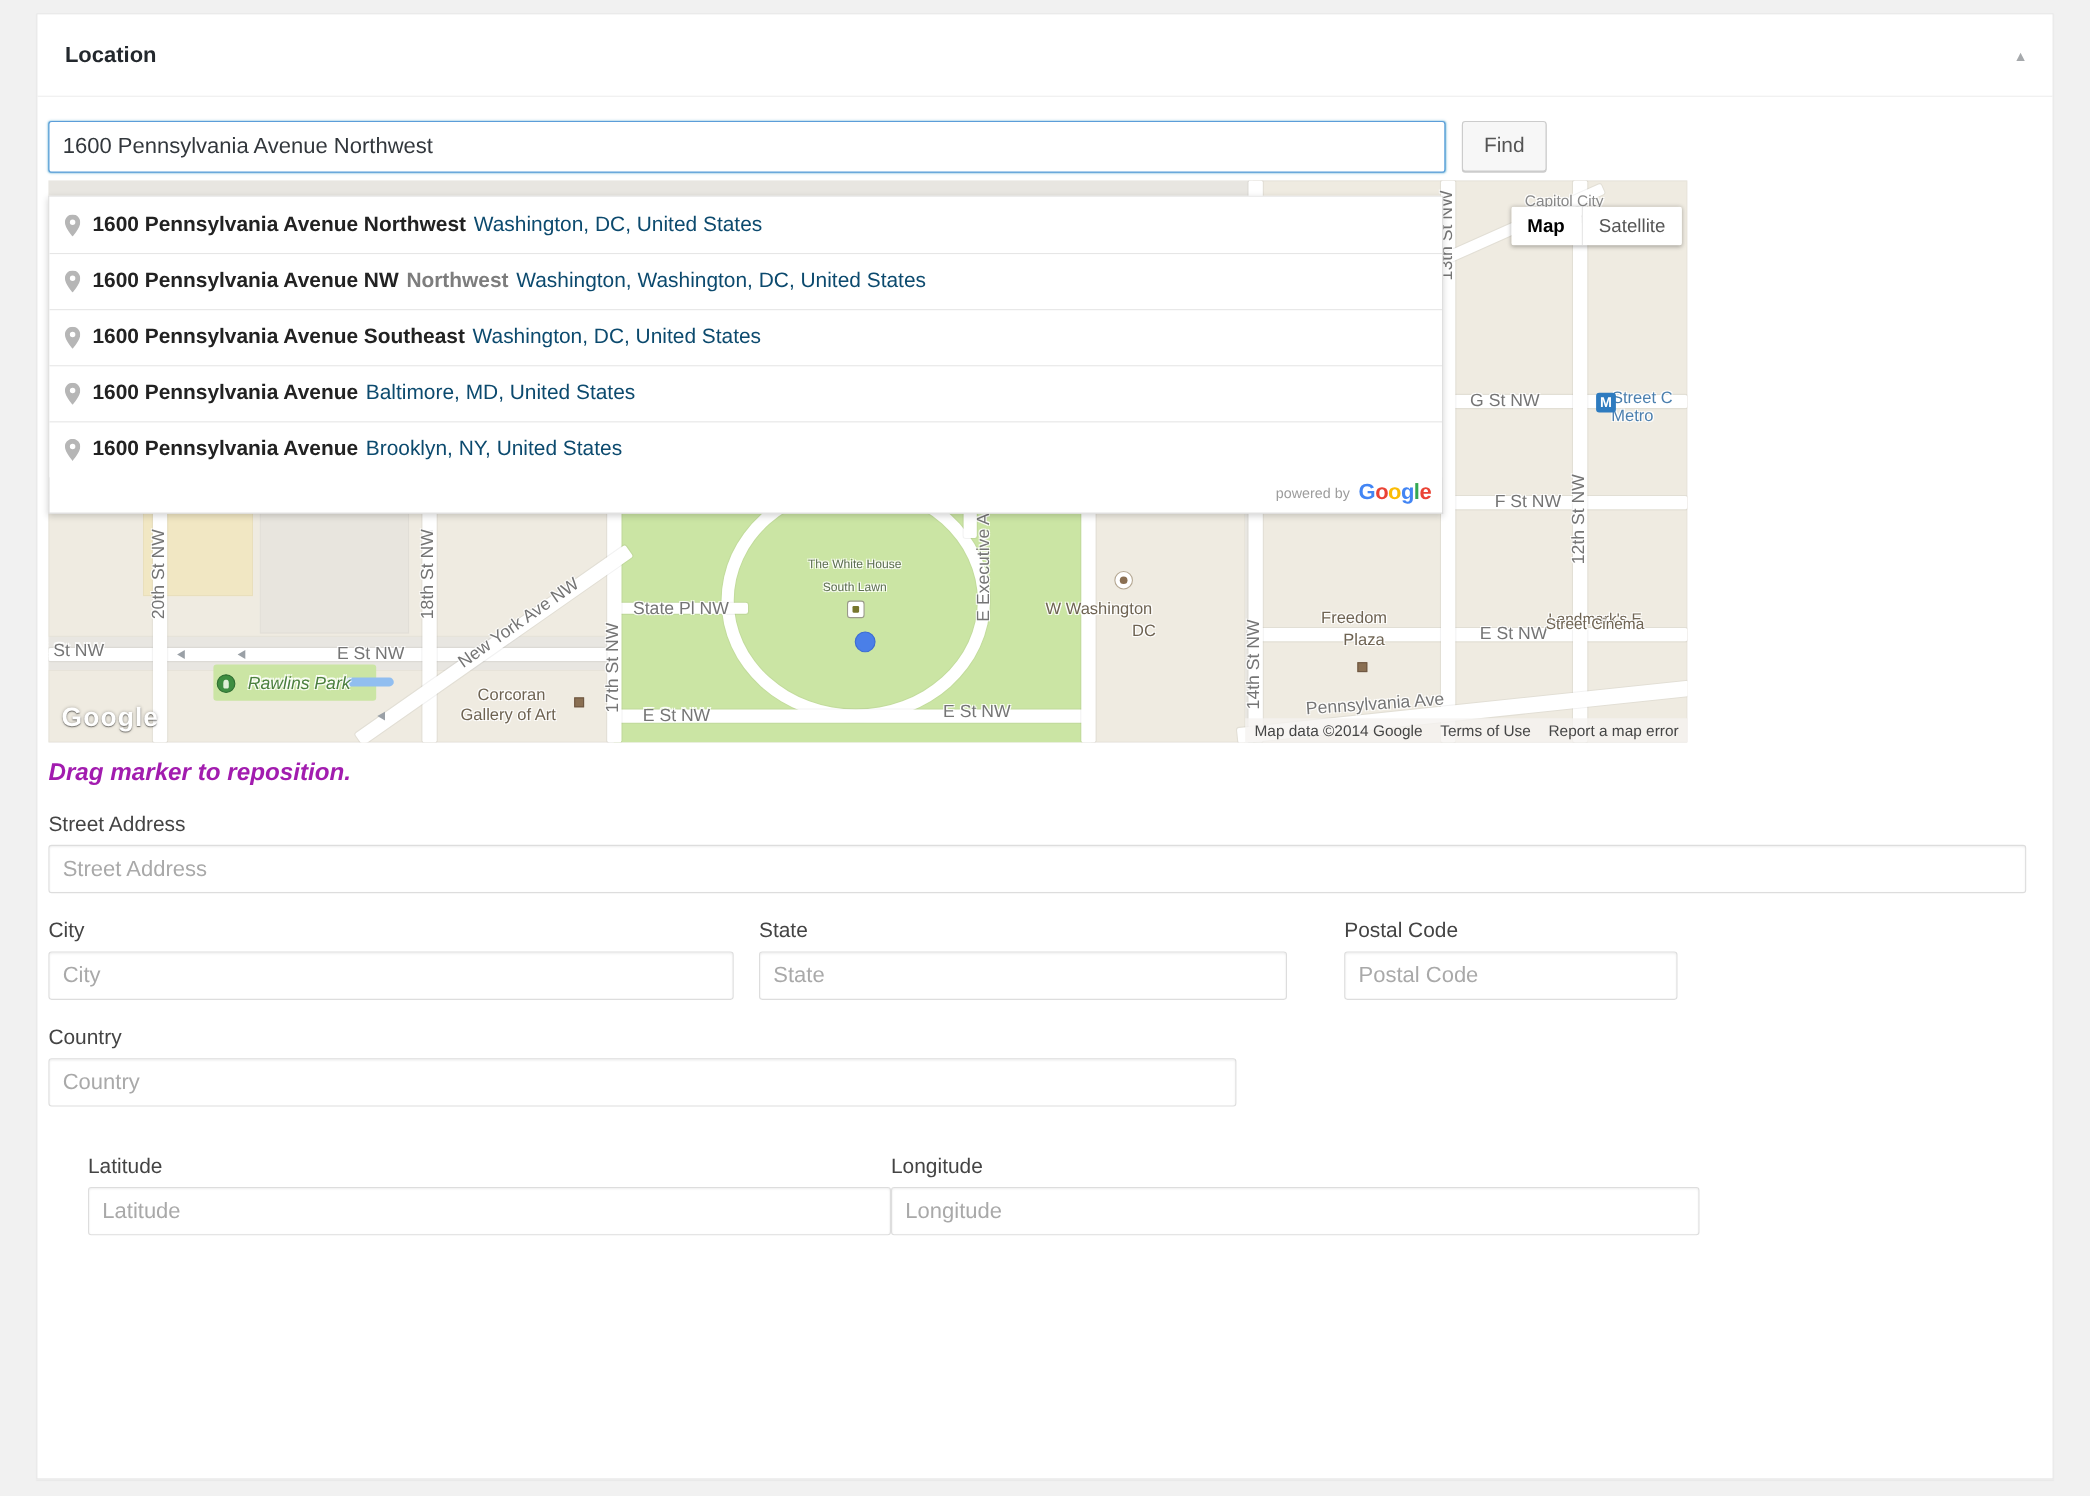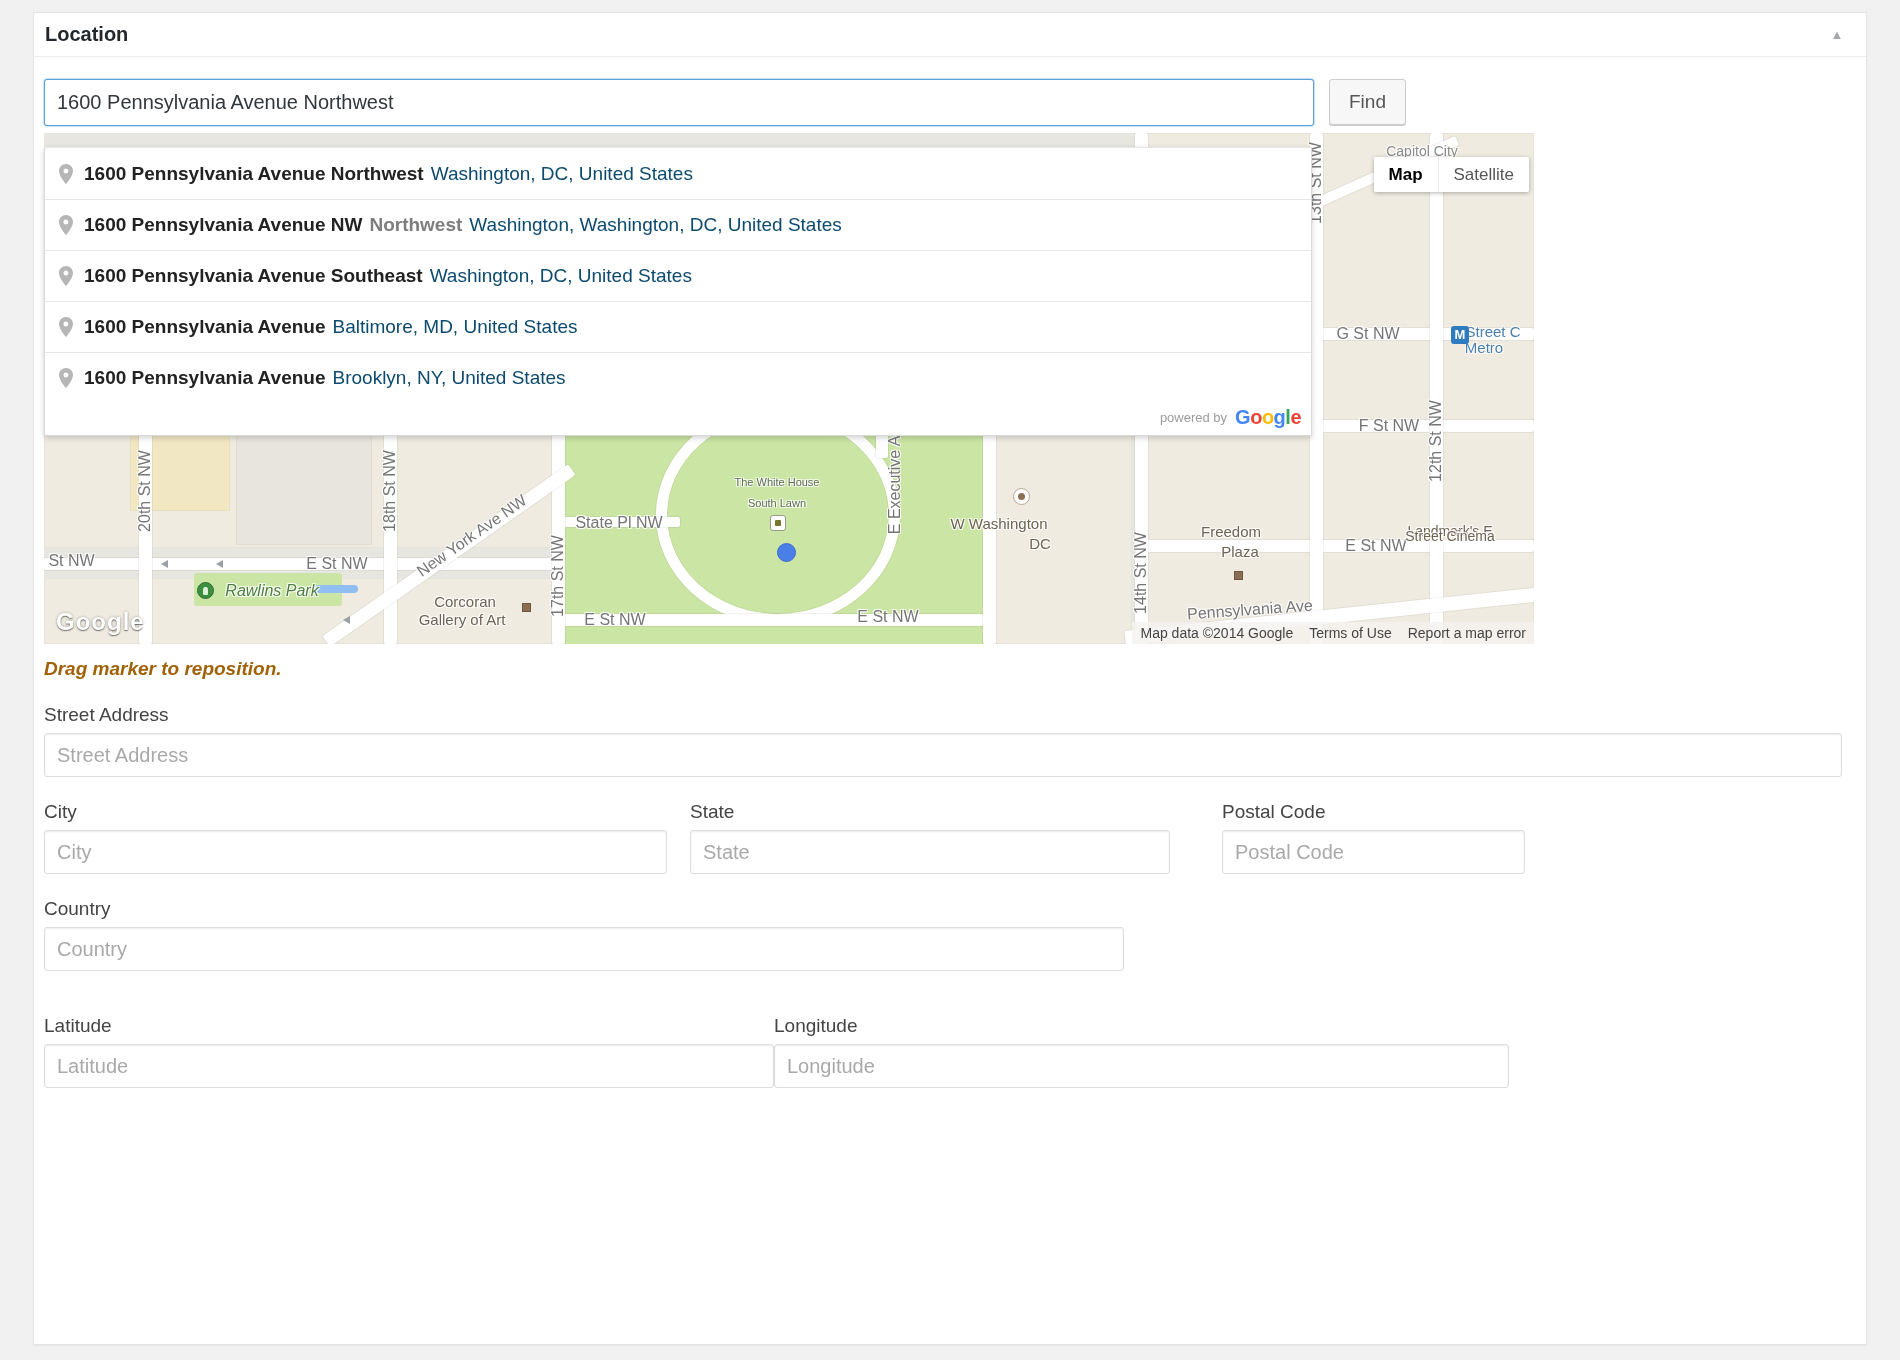--- a/index.html
+++ b/index.html
@@ -14,23 +14,23 @@
 
   
   .panel {
     position:absolute; left:33px; top:12px;
     width:1834px; height:1333px;
     background:#fff;
     border:1px solid #e5e5e5;
     box-shadow:0 1px 1px rgba(0,0,0,.04);
   }
   .panel-header {
-    height:44px;
+    height:75px;
     display:flex; align-items:center; justify-content:space-between;
-    padding:0 14px 0 11px;
+    padding:0 14px 0 25px;
     border-bottom:1px solid #eee;
   }
   .panel-title { font-size:20px; font-weight:bold; color:#23282d; }
   .collapse-btn {
     width:30px; height:30px; display:flex; align-items:center; justify-content:center;
     color:#a6a9ac; font-size:13px; cursor:pointer; user-select:none;
   }
   .panel-body { position:relative; padding:0 10px; }
 
   
@@ -171,36 +171,36 @@
     font-size:14px; color:#454545; background:rgba(245,243,240,.8);
   }
   .attrib .link { cursor:pointer; }
   .gwatermark {
     position:absolute; left:12px; bottom:8px; z-index:25;
     font-size:24px; font-weight:bold; color:#fff; letter-spacing:1px; cursor:pointer;
     text-shadow:0 1px 1px rgba(0,0,0,.45), 0 0 3px rgba(0,0,0,.3);
   }
 
   
-  .drag-note { margin-top:14px; font-size:19px; font-style:italic; font-weight:bold; color:#a16207; }
+  .drag-note { margin-top:14px; font-size:22px; font-style:italic; font-weight:bold; color:#a21caf; }
   .addr-label { display:block; font-size:19px; color:#444; margin:24px 0 7px; }
   .addr-input {
     height:44px; border:1px solid #ddd; border-radius:3px;
     box-shadow:inset 0 1px 2px rgba(0,0,0,.07);
     padding:0 12px; font-size:20px; color:#32373c; background:#fff;
     font-family:inherit; outline:none; display:block;
   }
   .addr-input::placeholder { color:#a9a9a9; opacity:1; }
   .row3 { display:flex; }
   .f-street  { width:1798px; }
   .f-city    { width:623px; }
   .f-state   { width:480px; margin-left:23px; }
   .f-postal  { width:303px; margin-left:52px; }
   .f-country { width:1080px; }
-  .f-lat     { width:730px; }
+  .f-lat     { width:730px;margin-left:36px; }
   .f-lng     { width:735px; }
   .field .addr-input { width:100%; }
   .coord-row .addr-label { margin-top:44px; }
 </style>
 </head>
 <body>
 
 <div class="panel">
 
   <div class="panel-header">

